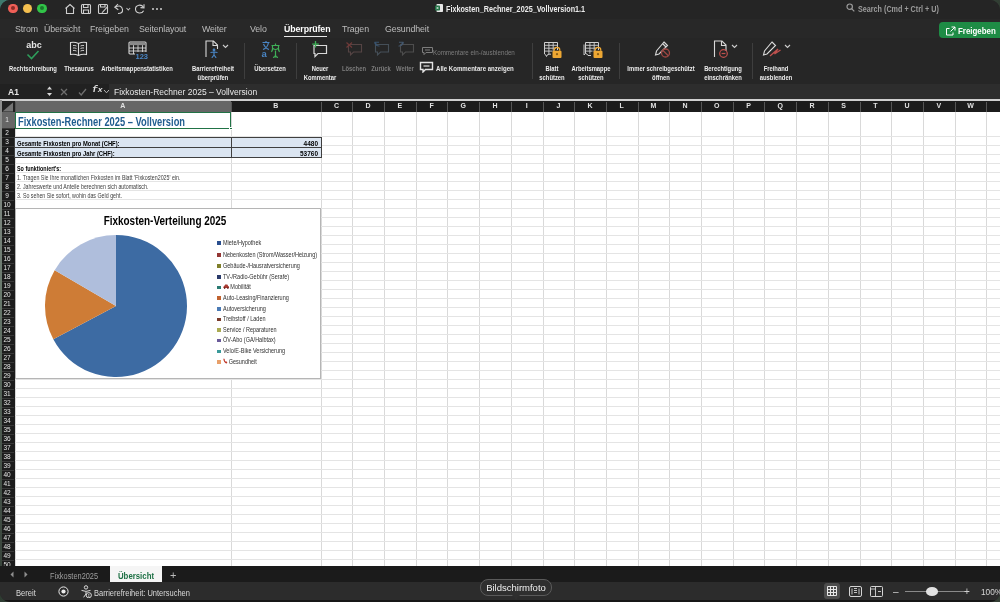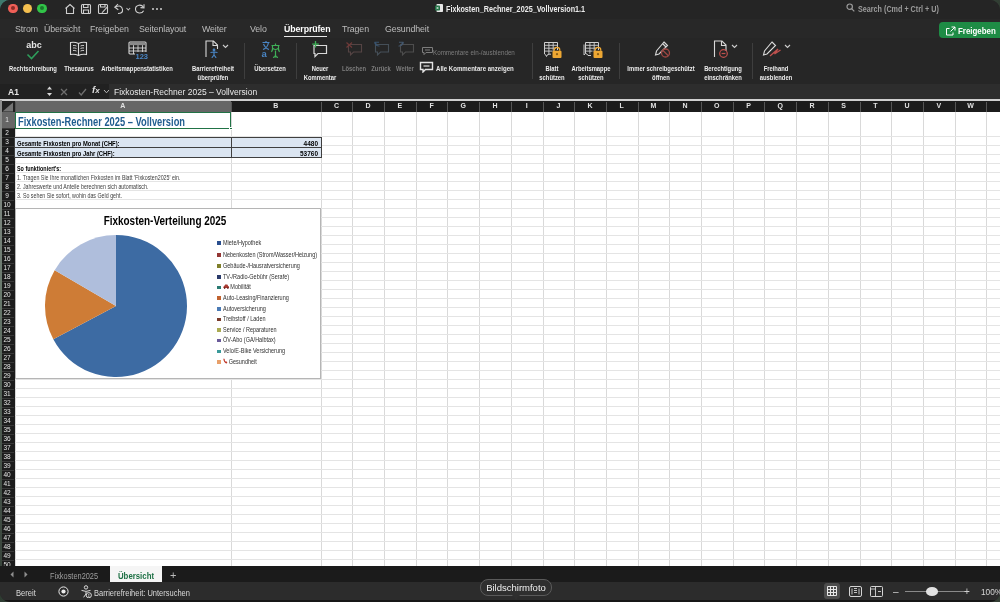--- a/index.html
+++ b/index.html
@@ -206,21 +206,21 @@
   <svg class="abs" style="left:46px;top:86px;" width="8" height="11" viewBox="0 0 8 11">
     <path d="M1 3.5 L3.5 0.5 L6 3.5 Z" fill="#d8d8d8"></path>
     <path d="M1 7 L3.5 10 L6 7 Z" fill="#d8d8d8"></path>
   </svg>
   <svg class="abs" style="left:60px;top:87.5px;" width="8" height="8" viewBox="0 0 8 8" stroke="#6e6e6e" stroke-width="1.3" fill="none">
     <path d="M1 1 L7 7 M7 1 L1 7"></path>
   </svg>
   <svg class="abs" style="left:78px;top:87.5px;" width="9" height="8" viewBox="0 0 9 8" stroke="#6e6e6e" stroke-width="1.3" fill="none">
     <path d="M1 4.5 L3.2 7 L8 1"></path>
   </svg>
-  <div class="abs" style="left:92px;top:84px;color:#e0e0e0;font-size:9.5px;font-style:italic;font-family:Liberation Sans, sans-serif;font-weight:bold;">f<span style="font-size:8px;">x</span></div>
+  <div class="abs" style="left:92px;top:84px;color:#e0e0e0;font-size:9.5px;font-style:italic;font-family:Liberation Mono, monospace;font-weight:bold;">f<span style="font-size:8px;">x</span></div>
   <svg class="abs" style="left:103px;top:89px;" width="7" height="5" viewBox="0 0 7 5" stroke="#bbb" stroke-width="1" fill="none">
     <path d="M1 1 L3.5 3.8 L6 1"></path>
   </svg>
   <div class="abs" style="left:109px;top:84px;width:891px;height:15px;background:#2d2d2d;"></div>
   <div class="abs" style="left:114px;top:87px;color:#e8e8e8;font-size:8.5px;">Fixkosten-Rechner 2025 – Vollversion</div>
   <div class="abs" style="left:0;top:99px;width:1000px;height:1.5px;background:#cfcfcf;"></div>
 
   <div id="grid" class="abs" style="left:0;top:100.5px;width:1000px;height:465.5px;background:#fff;overflow:hidden;">
 
     <div class="vlines">

